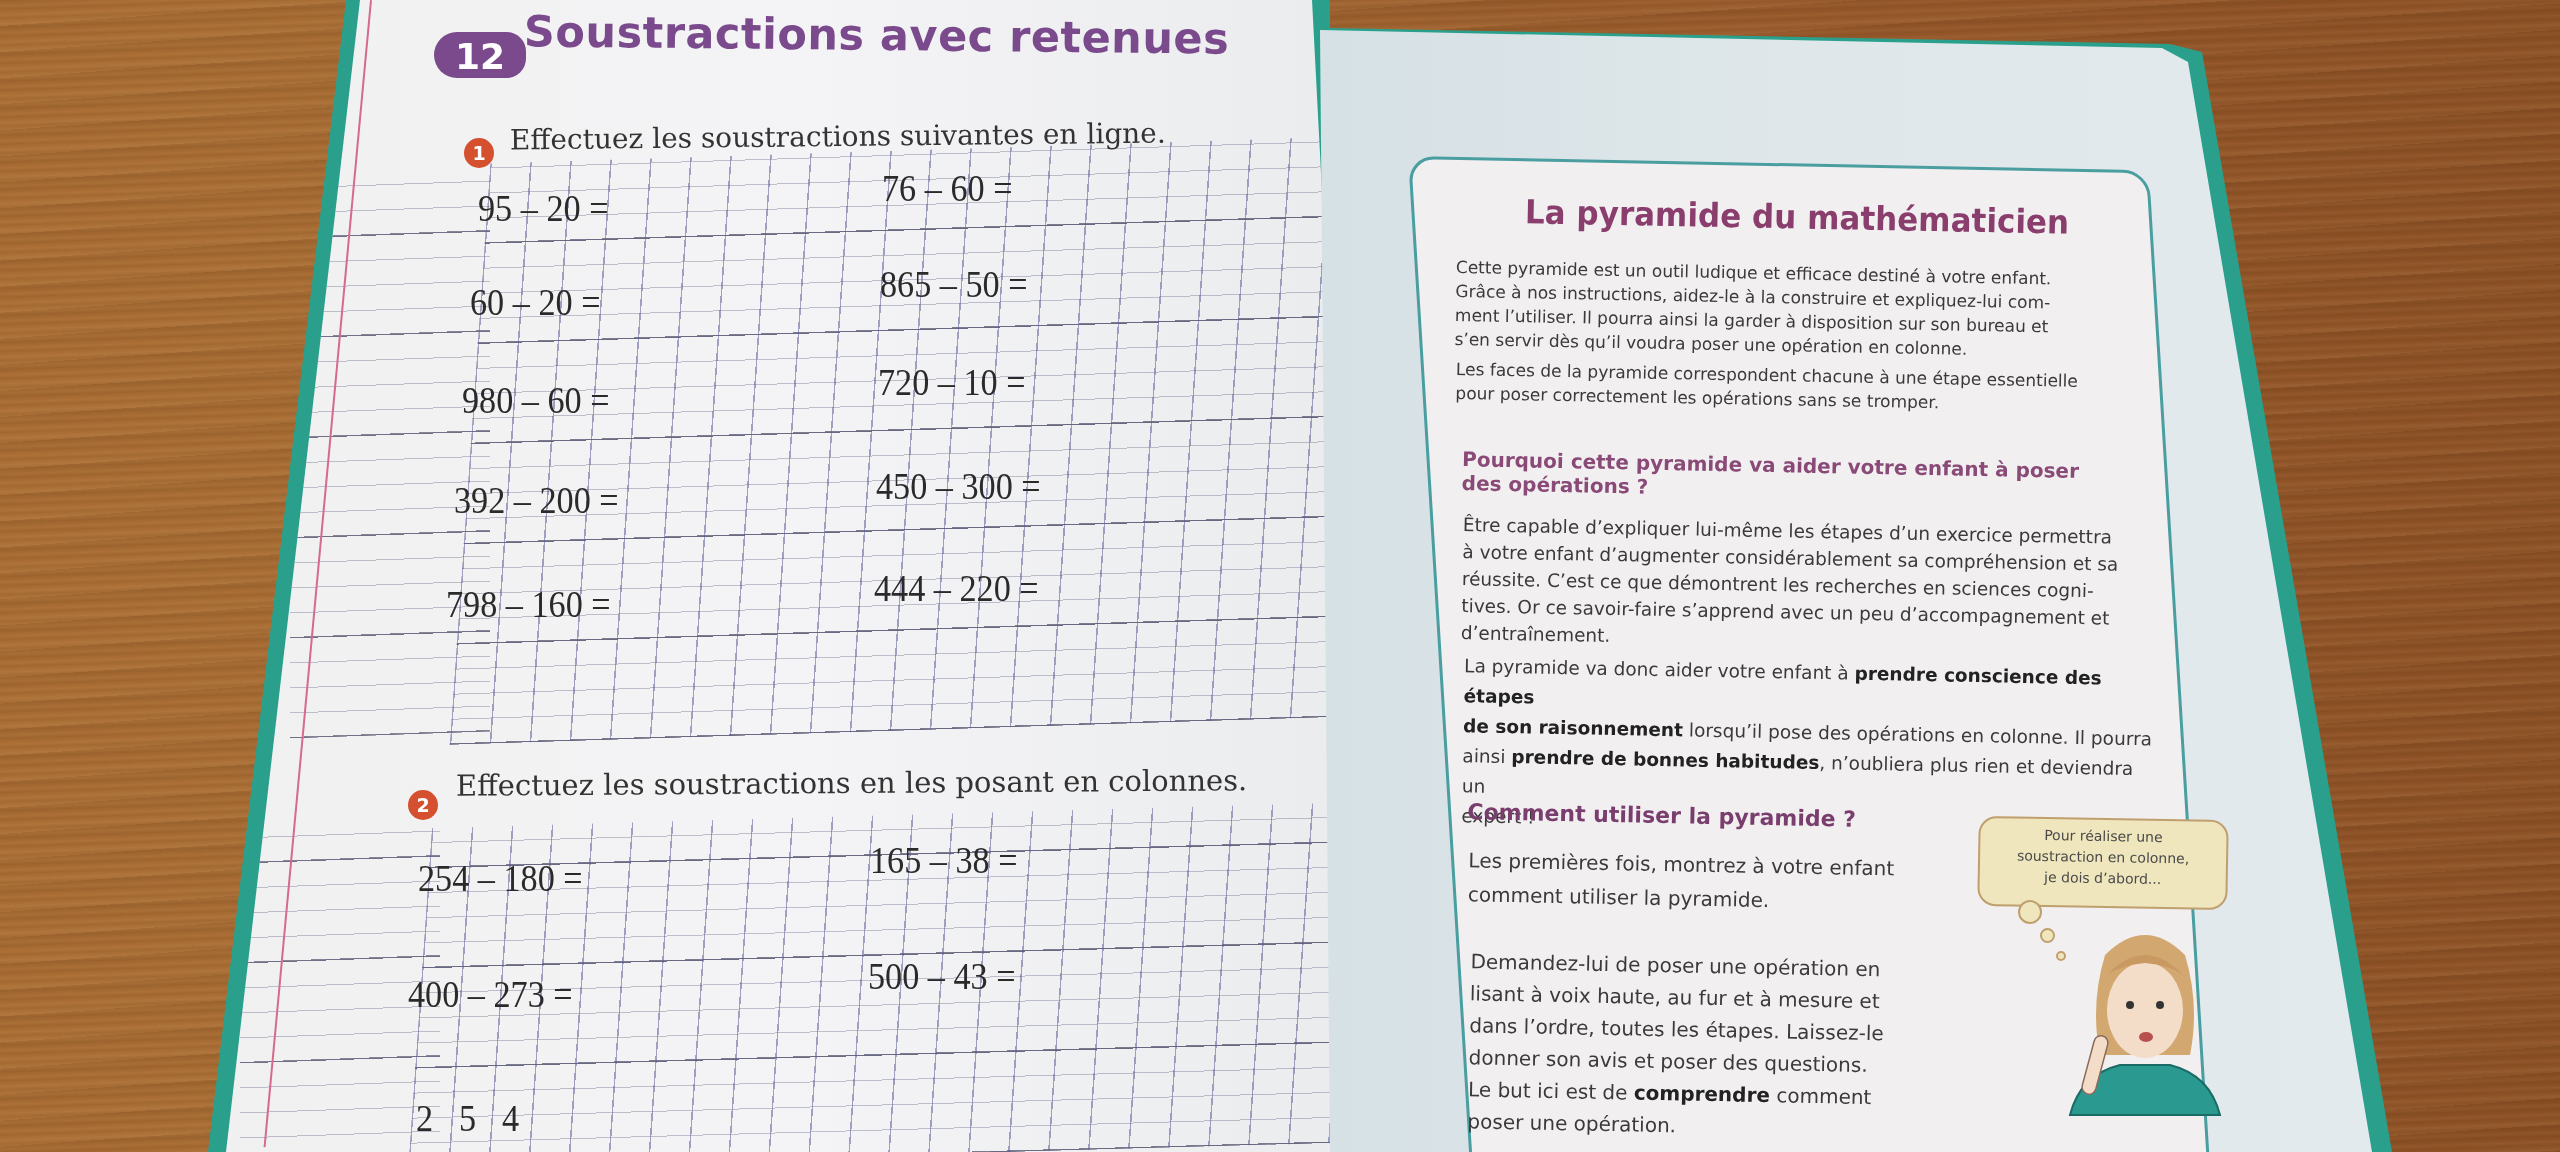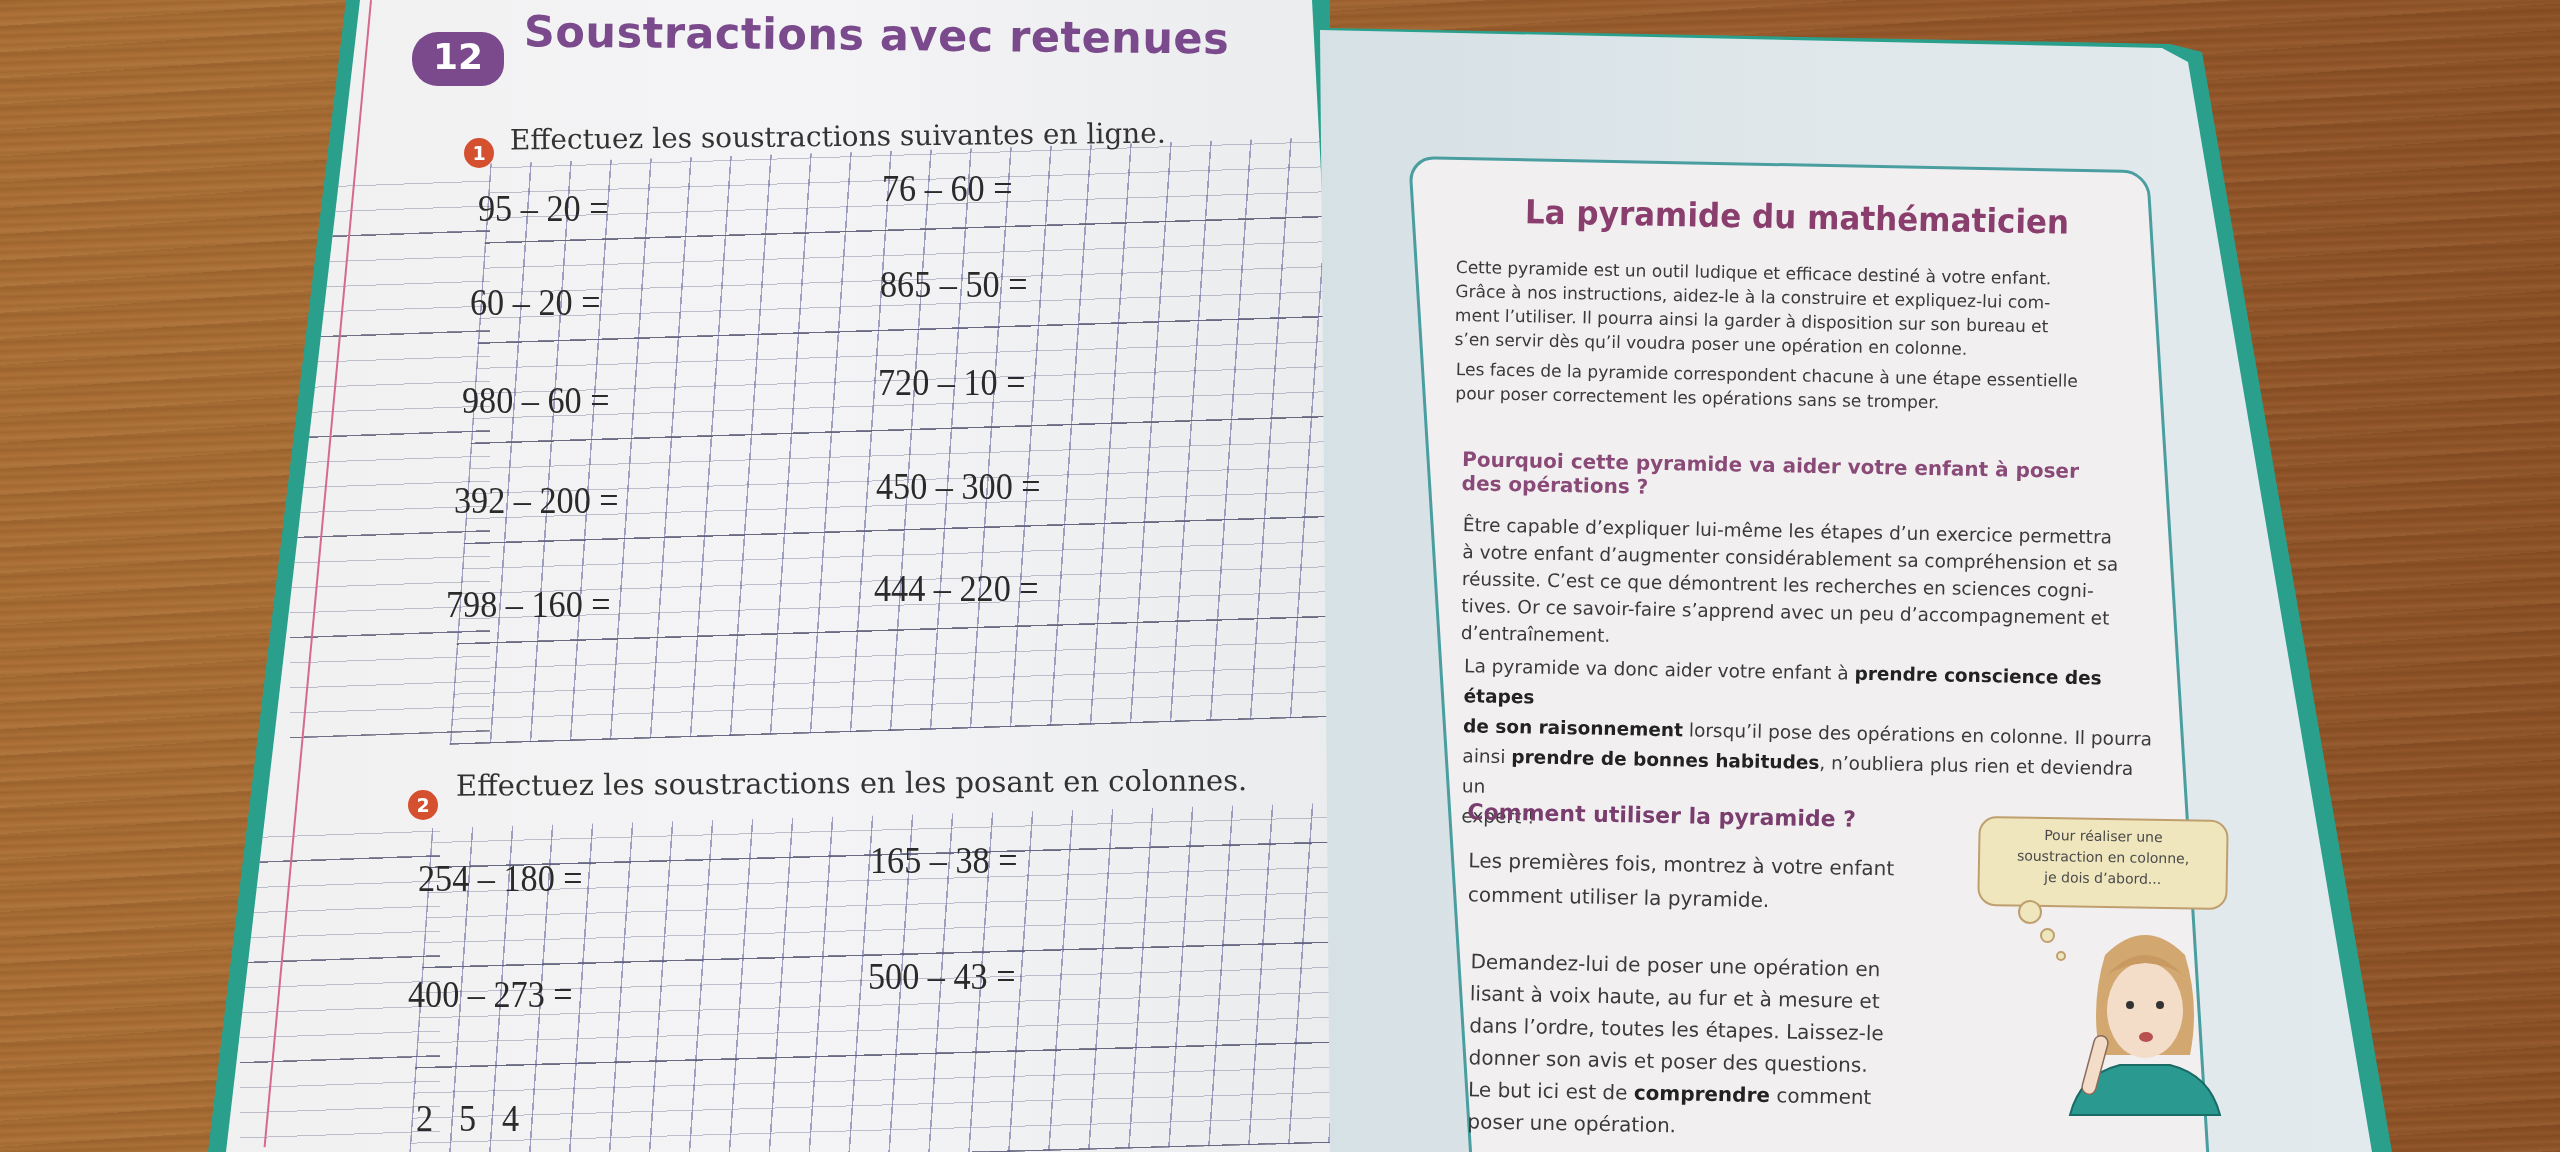--- a/index.html
+++ b/index.html
@@ -22,21 +22,21 @@
     .page-left {
       position: absolute; left: 0; top: 0; width: 1330px; height: 1152px;
       background: linear-gradient(90deg, #efefef 0%, #f4f4f6 60%, #ebecee 100%);
       clip-path: polygon(360px 0, 1312px 0, 1372px 1152px, 226px 1152px);
     }
     .margin-line {
       position: absolute; top: 0; height: 1152px; width: 2px; background: #d66a8c;
       left: 370px; transform-origin: top left; transform: rotate(5.3deg);
     }
     .chapter-badge {
-      position: absolute; left: 412px; top: 32px; width: 92px; height: 54px;
+      position: absolute; left: 434px; top: 32px; width: 92px; height: 46px;
       background: #7a4a8c; border-radius: 26px 22px 22px 26px;
       color: #fff; font-weight: bold; font-size: 36px; line-height: 50px; text-align: center;
       font-family: "DejaVu Sans", sans-serif;
     }
     .chapter-title {
       position: absolute; left: 524px; top: 10px; font-size: 43px; font-weight: bold;
       color: #7a4a8c; transform: rotate(0.6deg); letter-spacing: 0.5px;
       font-family: "DejaVu Sans", sans-serif;
     }
     .ex-num {

